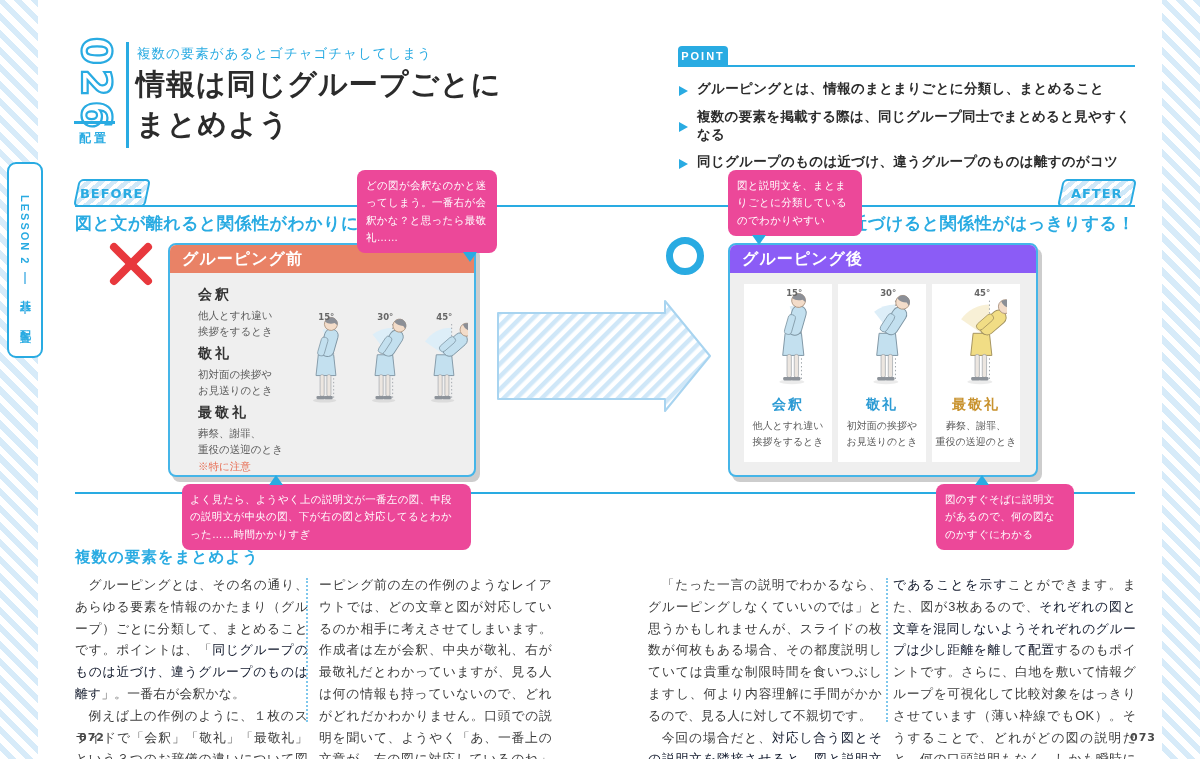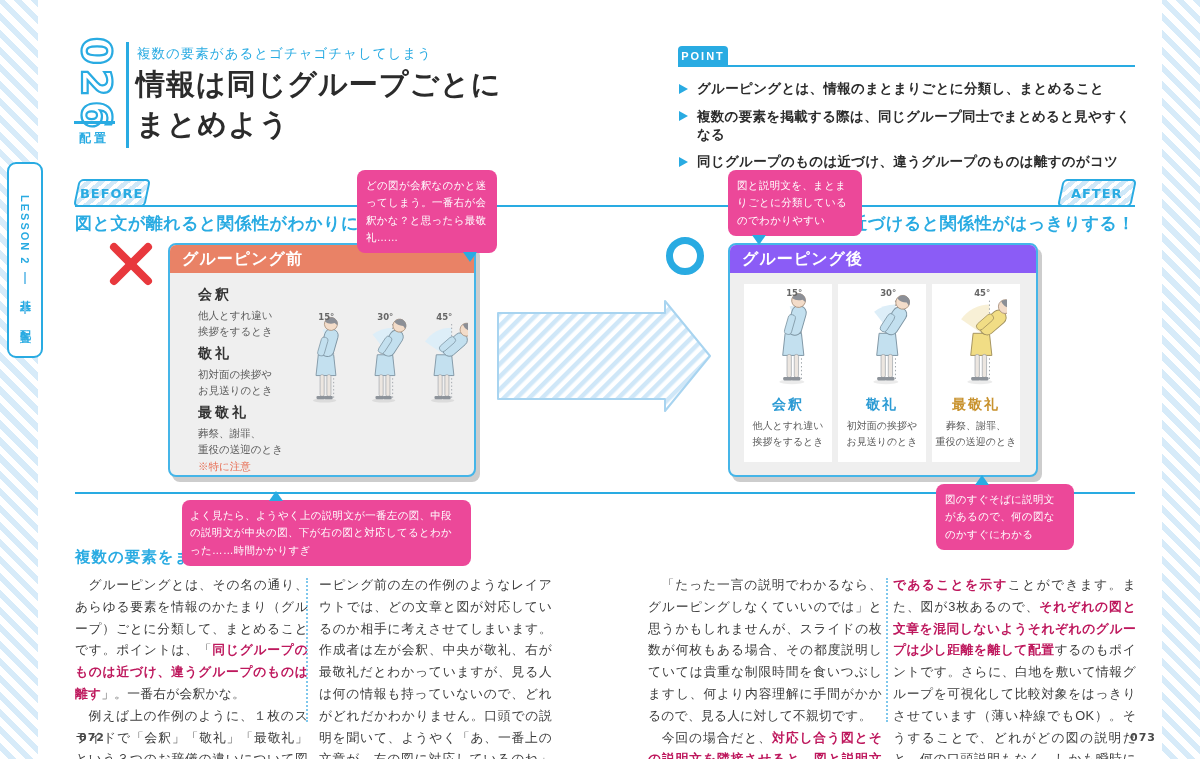--- a/index.html
+++ b/index.html
@@ -26,21 +26,21 @@
   .num-cat{position:absolute;left:79px;top:130px;font-size:12px;font-weight:bold;color:#29abe2;letter-spacing:3px;}
   .kicker{position:absolute;left:137px;top:45px;font-size:13.5px;font-weight:normal;color:#29abe2;letter-spacing:1px;}
   .main-title{position:absolute;left:136px;top:64px;font-size:29px;font-weight:800;line-height:1.38;
     color:#2b2b2b;letter-spacing:1px;}
   
   .point-tab{position:absolute;left:678px;top:46px;width:50px;height:20px;background:#29abe2;color:#fff;
     font-size:11px;font-weight:bold;letter-spacing:2px;display:flex;align-items:center;justify-content:center;
     border-radius:4px 4px 0 0;z-index:2;}
   .point-rule{position:absolute;left:678px;top:65px;width:457px;height:2px;background:#29abe2;}
   .point-list{position:absolute;left:679px;top:80px;width:460px;}
-  .point-item{display:flex;gap:9px;margin-bottom:9.5px;align-items:flex-start;}
+  .point-item{display:flex;gap:9px;margin-bottom:9.5px;align-items:center;}
   .tri{width:0;height:0;border-left:9px solid #29abe2;border-top:5.5px solid transparent;
     border-bottom:5.5px solid transparent;margin-top:3.5px;flex:none;}
   .point-text{font-size:13.5px;font-weight:bold;color:#2b2b2b;letter-spacing:.3px;}
   
   .hrule{position:absolute;left:75px;width:1060px;height:2px;background:#29abe2;z-index:1;}
   .hrule-top{top:205px;} .hrule-bottom{top:492px;}
   .ba-tab{position:absolute;top:179px;height:24px;border:2px solid #29abe2;border-radius:5px;
     background:repeating-linear-gradient(135deg,#ffffff 0 4px,#cfe8f8 4px 9px);
     display:flex;align-items:center;justify-content:center;z-index:2;transform:skewX(-12deg);}
   .ba-tab span{transform:skewX(12deg);color:#29abe2;font-weight:bold;font-size:13px;letter-spacing:1px;
@@ -51,21 +51,21 @@
   .head-before{left:75px;} .head-after{right:65px;}
   
   .bubble{position:absolute;background:#ec4899;color:#fff;border-radius:8px;padding:7px 9px;
     font-size:10.5px;line-height:1.65;z-index:3;letter-spacing:.3px;}
   .bubble::after{content:"";position:absolute;left:var(--tx,50%);border-left:7px solid transparent;
     border-right:7px solid transparent;}
   .tail-down::after{bottom:-9px;border-top:10px solid #29abe2;}
   .tail-up::after{top:-9px;border-bottom:10px solid #29abe2;}
   .bub1{left:357px;top:170px;width:122px;--tx:76%;}
   .bub2{left:728px;top:170px;width:116px;--tx:18%;}
-  .bub3{left:182px;top:500px;width:272px;padding-left:8px;--tx:30%;}
+  .bub3{left:182px;top:484px;width:272px;padding-left:8px;--tx:30%;}
   .bub4{left:936px;top:484px;width:120px;--tx:28%;}
   
   .xmark{position:absolute;left:107px;top:240px;z-index:2;}
   .omark{position:absolute;left:666px;top:237px;width:24px;height:24px;border:7px solid #29abe2;
     border-radius:50%;z-index:2;}
   
   .excard{position:absolute;top:243px;width:304px;height:230px;border:2.5px solid #45b5e8;border-radius:8px;
     background:#efefef;box-shadow:4px 5px 0 #cdcdcd;z-index:2;overflow:hidden;}
   .excard-before{left:168px;}
   .excard-after{left:728px;width:306px;}
@@ -109,21 +109,21 @@
   .acard .fig{width:62px;margin:0 auto;}
   .acard svg{width:62px;height:100px;}
   .acard .aterm{font-size:14px;font-weight:800;letter-spacing:2px;margin-top:5px;color:#2c9bd4;}
   .acard-gold .aterm{color:#c8922e;}
   .acard .adesc{font-size:10px;line-height:1.55;color:#5a5a5a;margin-top:4px;white-space:pre-line;}
   
   .bigarrow{position:absolute;left:497px;top:300px;z-index:1;}
   
   .body-head{position:absolute;left:75px;top:547px;font-size:15.5px;font-weight:800;color:#29abe2;letter-spacing:1px;}
   .col{position:absolute;top:574px;font-size:12.8px;line-height:21.8px;text-align:justify;color:#3c3c3c;letter-spacing:.2px;}
-  .col .em{color:#be185d;font-weight:bold;margin-top:36px;}
+  .col .em{color:#0f172a;font-weight:normal;margin-top:36px;}
   .col1{left:75px;width:233px;}
   .col2{left:319px;width:233px;}
   .col3{left:648px;width:234px;}
   .col4{left:893px;width:243px;}
   .vdots{position:absolute;top:578px;height:144px;border-left:2px dotted #7fc7ec;z-index:1;}
   .vd1{left:306px;} .vd2{left:886px;}
   
   .pnum{position:absolute;top:731px;font-size:11px;font-weight:bold;color:#4a4a4a;
     font-family:"DejaVu Sans",sans-serif;letter-spacing:1px;margin-left:33px;}
   .pnum-left{left:46px;} .pnum-right{right:44px;}

